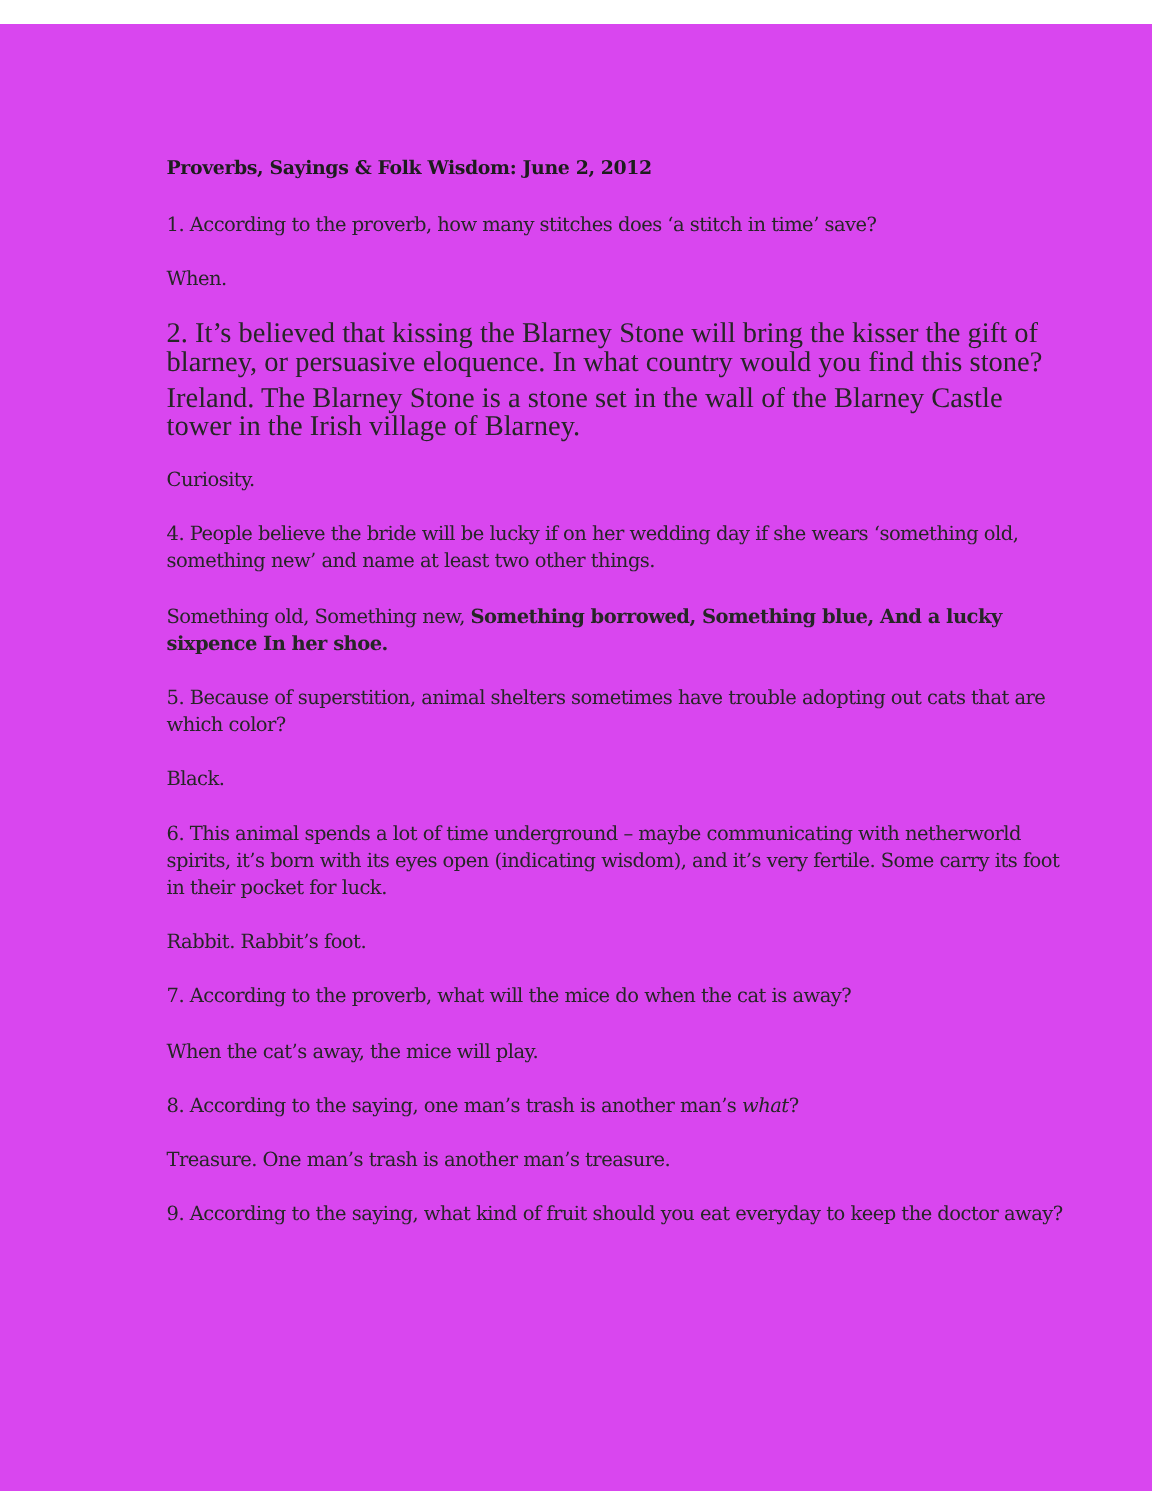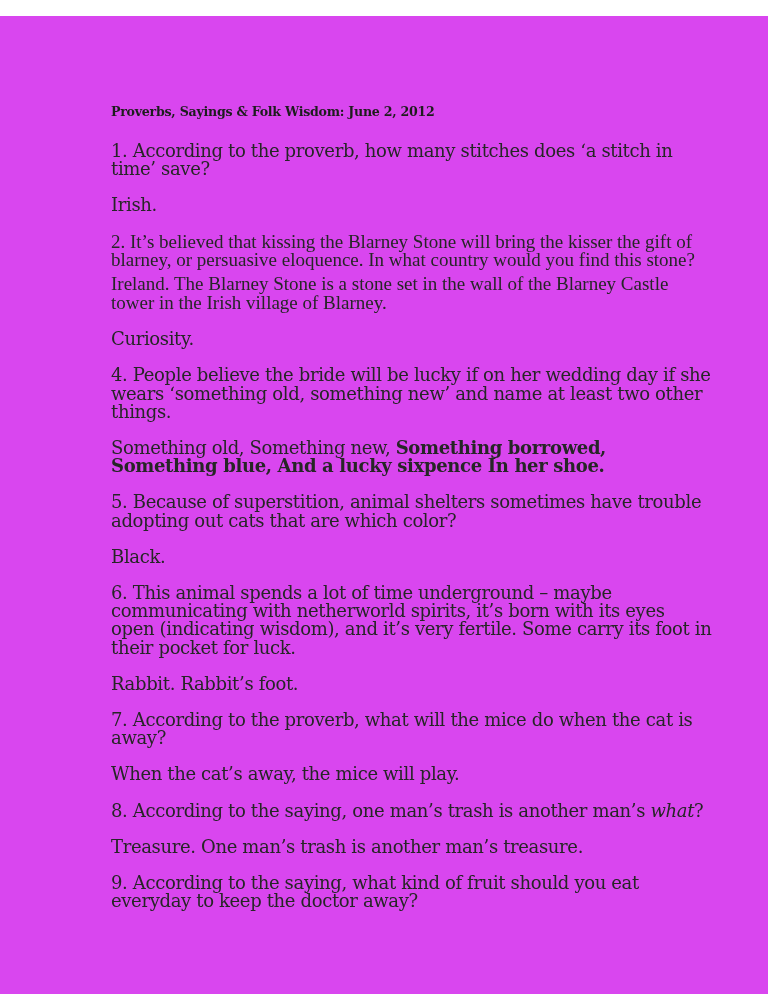--- a/index.html
+++ b/index.html
@@ -41,21 +41,21 @@
     font-size: 12.6px;
     line-height: 16px;
     letter-spacing: -0.25px;
     color: #1d1d1d;
     margin: 0 0 22px 0;
     white-space: nowrap;
   }
 
   .para {
     font-family: "DejaVu Serif", "Liberation Serif", serif;
-    font-size: 18px;
+    font-size: 13px;
     line-height: 18.2px;
     letter-spacing: -0.35px;
     color: #262626;
     margin: 0 0 18px 0;
     text-align: left;
   }
 
   .para.answer {
     margin-bottom: 18px;
   }
@@ -77,21 +77,21 @@
 </style>
 </head>
 <body>
 
 <div class="page">
   <div class="content">
 
     <p class="doc-title">Proverbs, Sayings &amp; Folk Wisdom:  June 2, 2012</p>
 
     <p class="para question">1.  According to the proverb, how many stitches does ‘a stitch in time’ save?</p>
-    <p class="para answer">Irish.</p>
+    <p class="para answer">When.</p>
 
     <p class="para times question">2. It’s believed that kissing the Blarney Stone will bring the kisser the gift of blarney, or persuasive eloquence.  In what country would you find this stone?</p>
     <p class="para times answer">Ireland.  The Blarney Stone is a stone set in the wall of the Blarney Castle tower in the Irish village of Blarney.</p>
 
     <p class="para answer">Curiosity.</p>
 
     <p class="para question">4.  People believe the bride will be lucky if on her wedding day if she wears ‘something old, something new’ and name at least two other things.</p>
     <p class="para answer"><span>Something old, Something new, </span><span class="bold">Something borrowed, Something blue, And a lucky sixpence In her shoe.</span></p>
 
     <p class="para question">5.  Because of superstition, animal shelters sometimes have trouble adopting out cats that are which color?</p>

